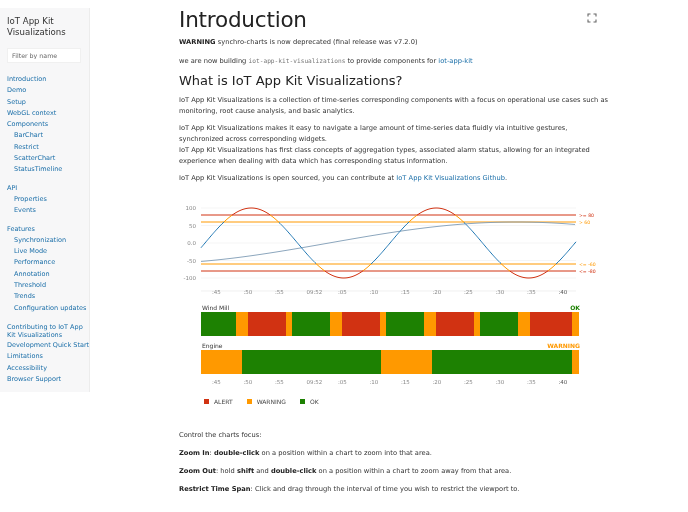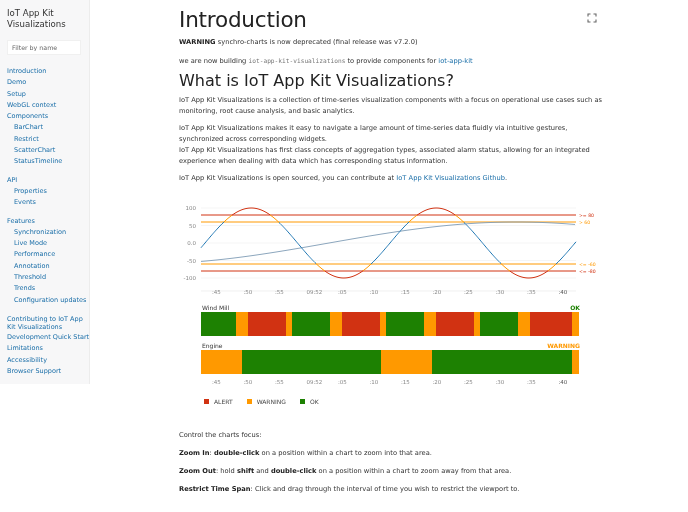--- a/index.html
+++ b/index.html
@@ -1,36 +1,36 @@
 <!DOCTYPE html>
 <html><head>
 <meta charset="utf-8">
 <style>
   * { box-sizing: border-box; margin: 0; padding: 0; }
   html, body { width: 688px; height: 512px; overflow: hidden; background: #fff; }
   body { font-family: "DejaVu Sans", sans-serif; color: #222; position: relative; }
 
-  .sidebar { position: absolute; left: 0; top: 0; width: 90px; height: 384px; background: #f7f7f8; border-right: 1px solid #ececec; padding: 8px 0 17px 7px; }
+  .sidebar { position: absolute; left: 0; top: 8px; width: 90px; height: 384px; background: #f7f7f8; border-right: 1px solid #ececec; padding: 8px 0 17px 7px; }
   .sb-title { font-size: 8.6px; line-height: 11px; color: #333; width: 70px; margin-bottom: 10px; }
   .sb-filter { width: 74px; height: 15px; background: #fff; border: 1px solid #f0f0f0; font-size: 6.3px; color: #666; padding: 0 4px; line-height: 14px; margin-bottom: 11px; font-family: "DejaVu Sans", sans-serif; outline: none; display: block; }
   .sb-filter::placeholder { color: #666; }
   .sb-list { list-style: none; }
   .sb-item { font-size: 6.5px; color: #1a6ea8; line-height: 11.3px; cursor: pointer; white-space: nowrap; }
   .sb-item.sub { padding-left: 7px; }
   .sb-item.gap { margin-top: 7px; }
   .sb-item.wrap { white-space: normal; line-height: 8px; width: 80px; padding: 2px 0 1px; }
 
   .main { position: absolute; left: 179px; top: 0; width: 430px; }
   h1 { font-size: 21.5px; font-weight: normal; color: #222; margin-top: 7px; line-height: 26px; letter-spacing: -0.2px; }
   .fullscreen-icon { position: absolute; left: 408px; top: 13px; width: 10px; height: 10px; cursor: pointer; }
   .p { font-size: 6.7px; line-height: 10.5px; color: #333; }
   .p b { color: #222; }
   .code { font-family: "DejaVu Sans Mono", monospace; font-size: 6.2px; color: #777; }
   .link { color: #1a6ea8; cursor: pointer; }
-  h2 { font-size: 16px; font-weight: normal; color: #222; margin: 8px 0 7px; line-height: 14px; }
+  h2 { font-size: 13px; font-weight: normal; color: #222; margin: 8px 0 7px; line-height: 14px; }
 
   .chart-area { position: relative; margin-top: 14px; height: 220px; }
   .status-label { position: absolute; font-size: 6px; color: #333; }
   .status-val { position: absolute; font-size: 6px; font-weight: bold; }
   .bar-row { position: absolute; left: 22px; height: 24px; display: flex; }
   .seg { height: 100%; }
   .legend { position: absolute; left: 25px; top: 200px; display: flex; gap: 14px; font-size: 6px; color: #444; }
   .legend-item { display: flex; align-items: center; gap: 5px; }
   .swatch { width: 5px; height: 5px; display: inline-block; }
   .axis-label { font-size: 5.5px; fill: #888; font-family: "DejaVu Sans", sans-serif; }
@@ -82,21 +82,21 @@
 
   <div class="p" style="margin-top:4px;">
     <b>WARNING</b><span> synchro-charts is now deprecated (final release was v7.2.0)</span>
   </div>
   <div class="p" style="margin-top:8px;">
     <span>we are now building </span><span class="code">iot-app-kit-visualizations</span><span> to provide components for </span><span class="link">iot-app-kit</span>
   </div>
 
   <h2>What is IoT App Kit Visualizations?</h2>
 
-  <div class="p" style="margin-bottom:7px;">IoT App Kit Visualizations is a collection of time-series visualization components with a focus on operational use cases such as monitoring, root cause analysis, and basic analytics.</div>
+  <div class="p" style="margin-bottom:7px;">IoT App Kit Visualizations is a collection of time-series corresponding components with a focus on operational use cases such as monitoring, root cause analysis, and basic analytics.</div>
   <div class="p" style="margin-bottom:1px;">IoT App Kit Visualizations makes it easy to navigate a large amount of time-series data fluidly via intuitive gestures, synchronized across corresponding widgets.</div>
   <div class="p" style="margin-bottom:7px;">IoT App Kit Visualizations has first class concepts of aggregation types, associated alarm status, allowing for an integrated experience when dealing with data which has corresponding status information.</div>
   <div class="p">
     <span>IoT App Kit Visualizations is open sourced, you can contribute at </span><span class="link">IoT App Kit Visualizations Github</span><span>.</span>
   </div>
 
   <div class="chart-area">
 
     <svg id="line-chart" width="420" height="100" style="position:absolute;left:0;top:0;" viewBox="0 0 420 100">
         <line x1="22" x2="397" y1="10" y2="10" stroke="#eee" stroke-width="0.6"></line>

